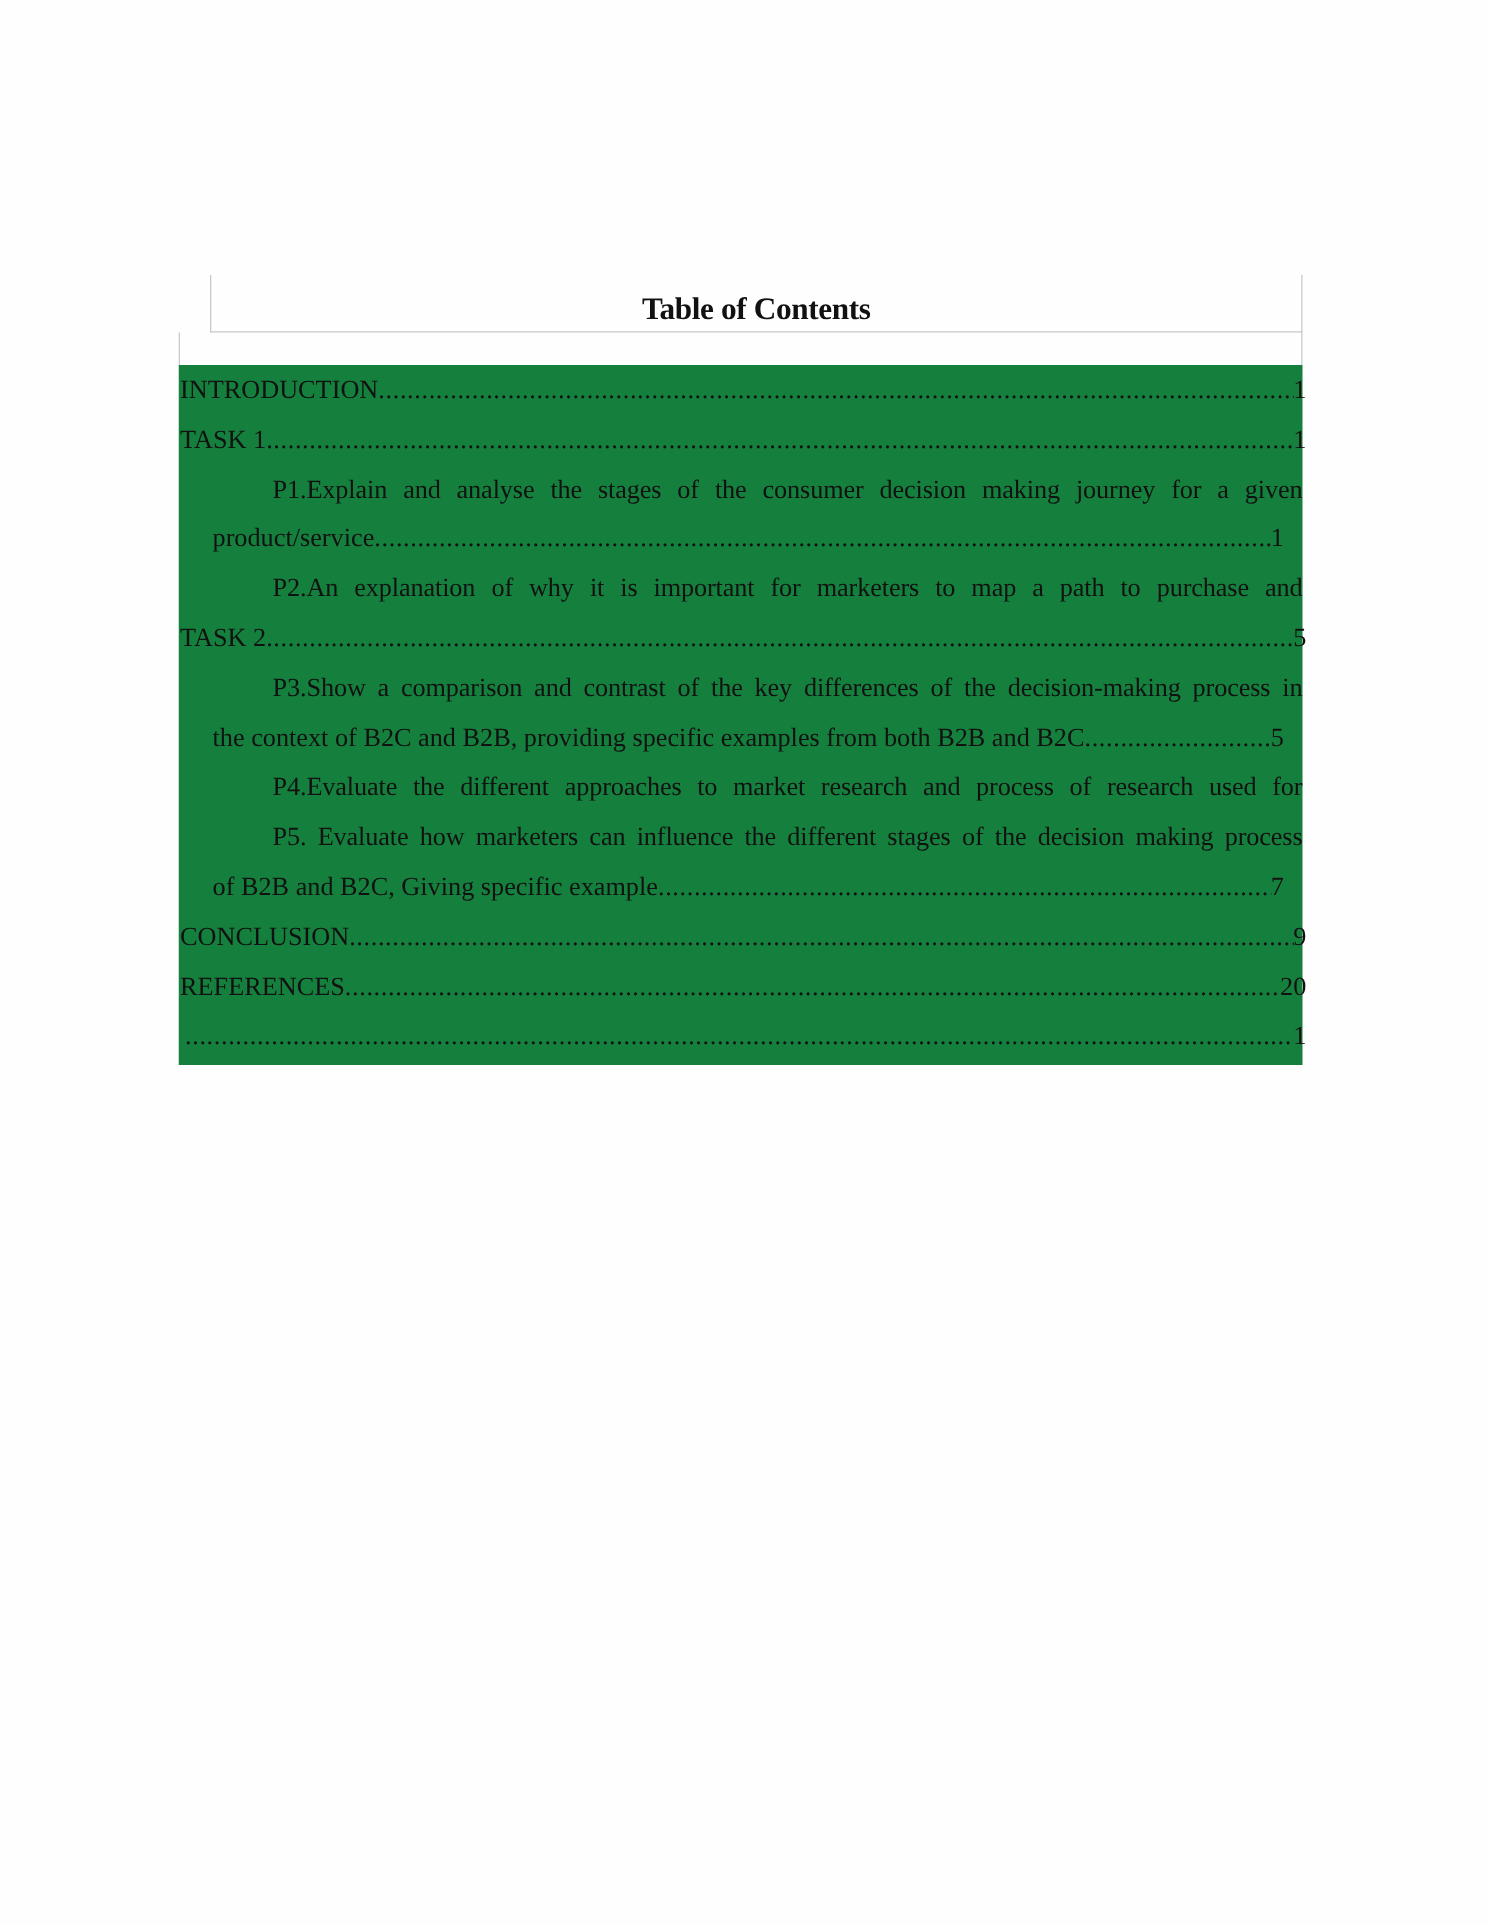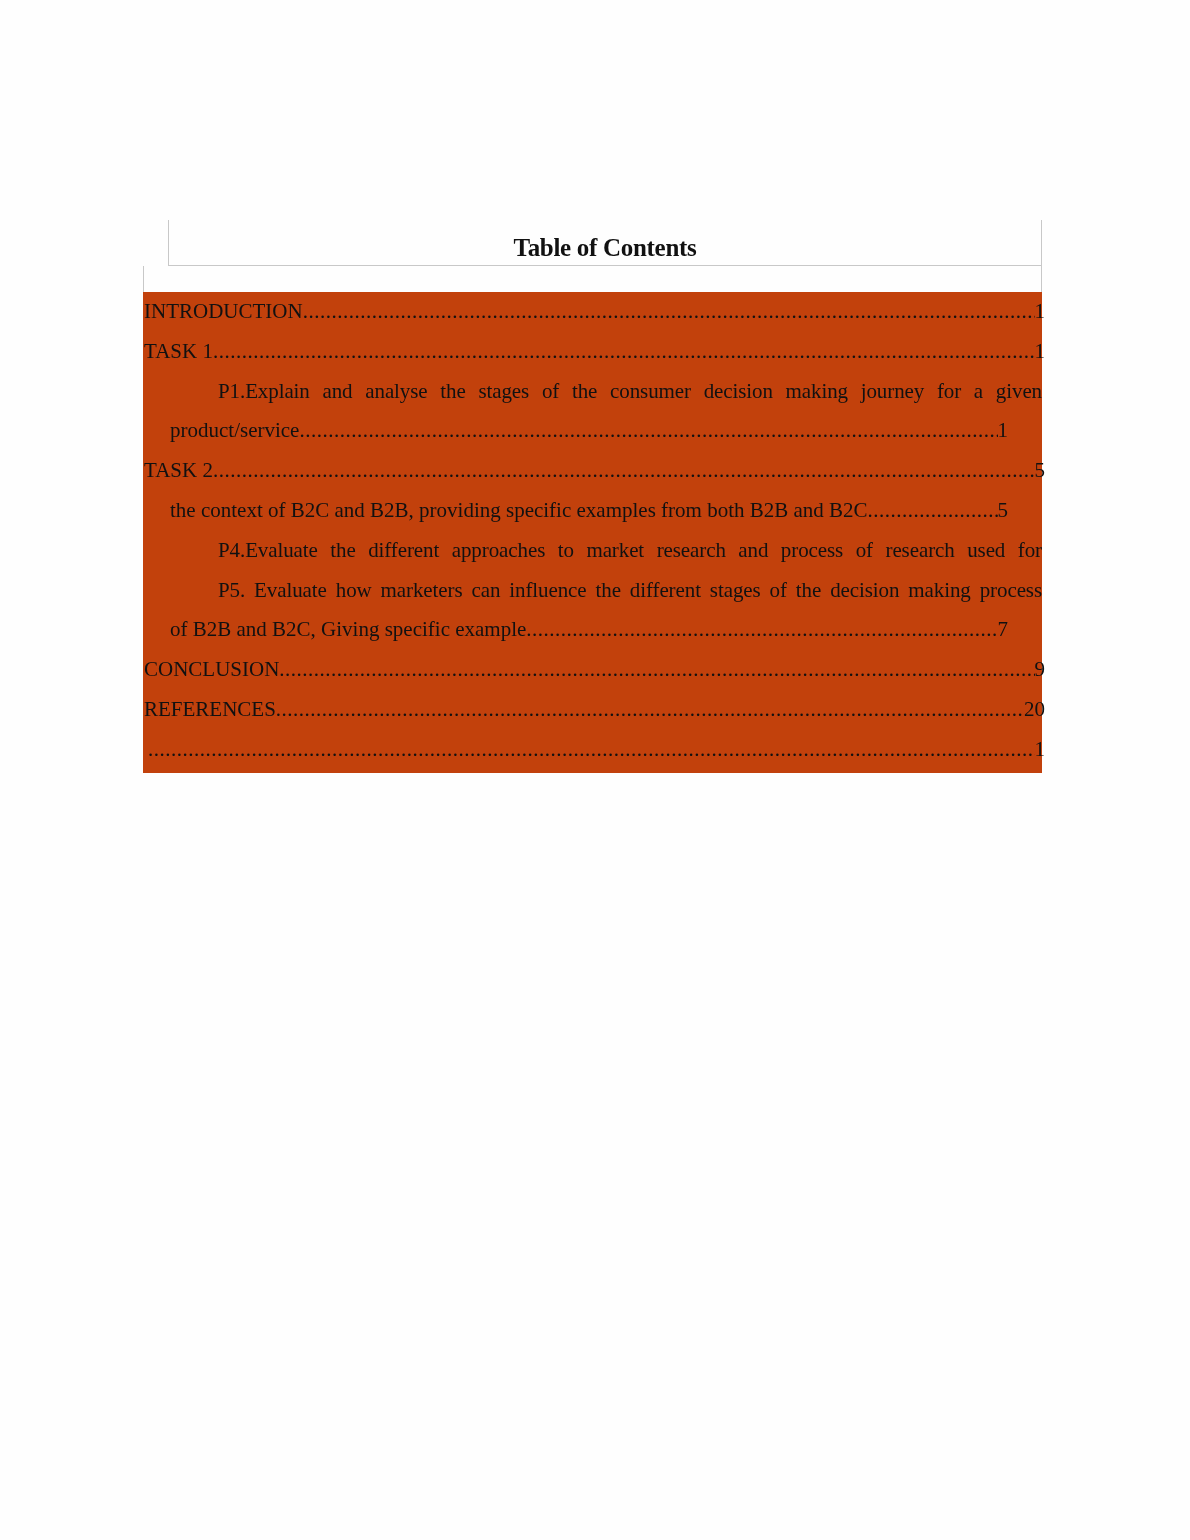--- a/index.html
+++ b/index.html
@@ -37,21 +37,21 @@
     letter-spacing: -0.3px;
     position: relative;
     top: 0px;
   }
   .toc-spacer {
     height: 26px;
     border-left: 1px solid #c8c8c8;
     border-right: 1px solid #c8c8c8;
   }
   .toc-body {
-    background: #c2410c;
+    background: #15803d;
     padding-bottom: 3px;
   }
   .entry {
     font-size: 21px;
     line-height: 39.8px;
     position: relative;
   }
   .entry.level1 {
     padding-left: 1px;
     padding-right: 0;
@@ -84,21 +84,21 @@
   }
   .justified {
     text-align: justify;
     text-align-last: justify;
     white-space: nowrap;
     display: block;
     letter-spacing: -0.1px;
     margin-left: 48px;
   }
   .level2 .line {
-    margin-right: 34px;
+    margin-right: 15px;
   }
 </style>
 </head>
 <body>
 
 <div class="toc">
   <div class="toc-title-box">
     <div class="toc-title">Table of Contents</div>
   </div>
   <div class="toc-spacer"></div>
@@ -124,31 +124,33 @@
     <div class="entry level2">
       <span class="justified">P1.Explain and analyse the stages of the consumer decision making journey for a given</span>
       <div class="line">
         <span class="label">product/service</span>
         <span class="dots"></span>
         <span class="page">1</span>
       </div>
     </div>
 
     <div class="entry level2">
+      <span class="justified">P2.An explanation of why it is important for marketers to map a path to purchase and</span>
     </div>
 
     <div class="entry level1">
       <div class="line">
         <span class="label">TASK 2</span>
         <span class="dots"></span>
         <span class="page">5</span>
       </div>
     </div>
 
     <div class="entry level2">
+      <span class="justified">P3.Show a comparison and contrast of the key differences of the decision-making process in</span>
       <div class="line">
         <span class="label">the context of B2C and B2B, providing specific examples from both B2B and B2C</span>
         <span class="dots"></span>
         <span class="page">5</span>
       </div>
     </div>
 
     <div class="entry level2">
       <span class="justified">P4.Evaluate the different approaches to market research and process of research used for</span>
     </div>

